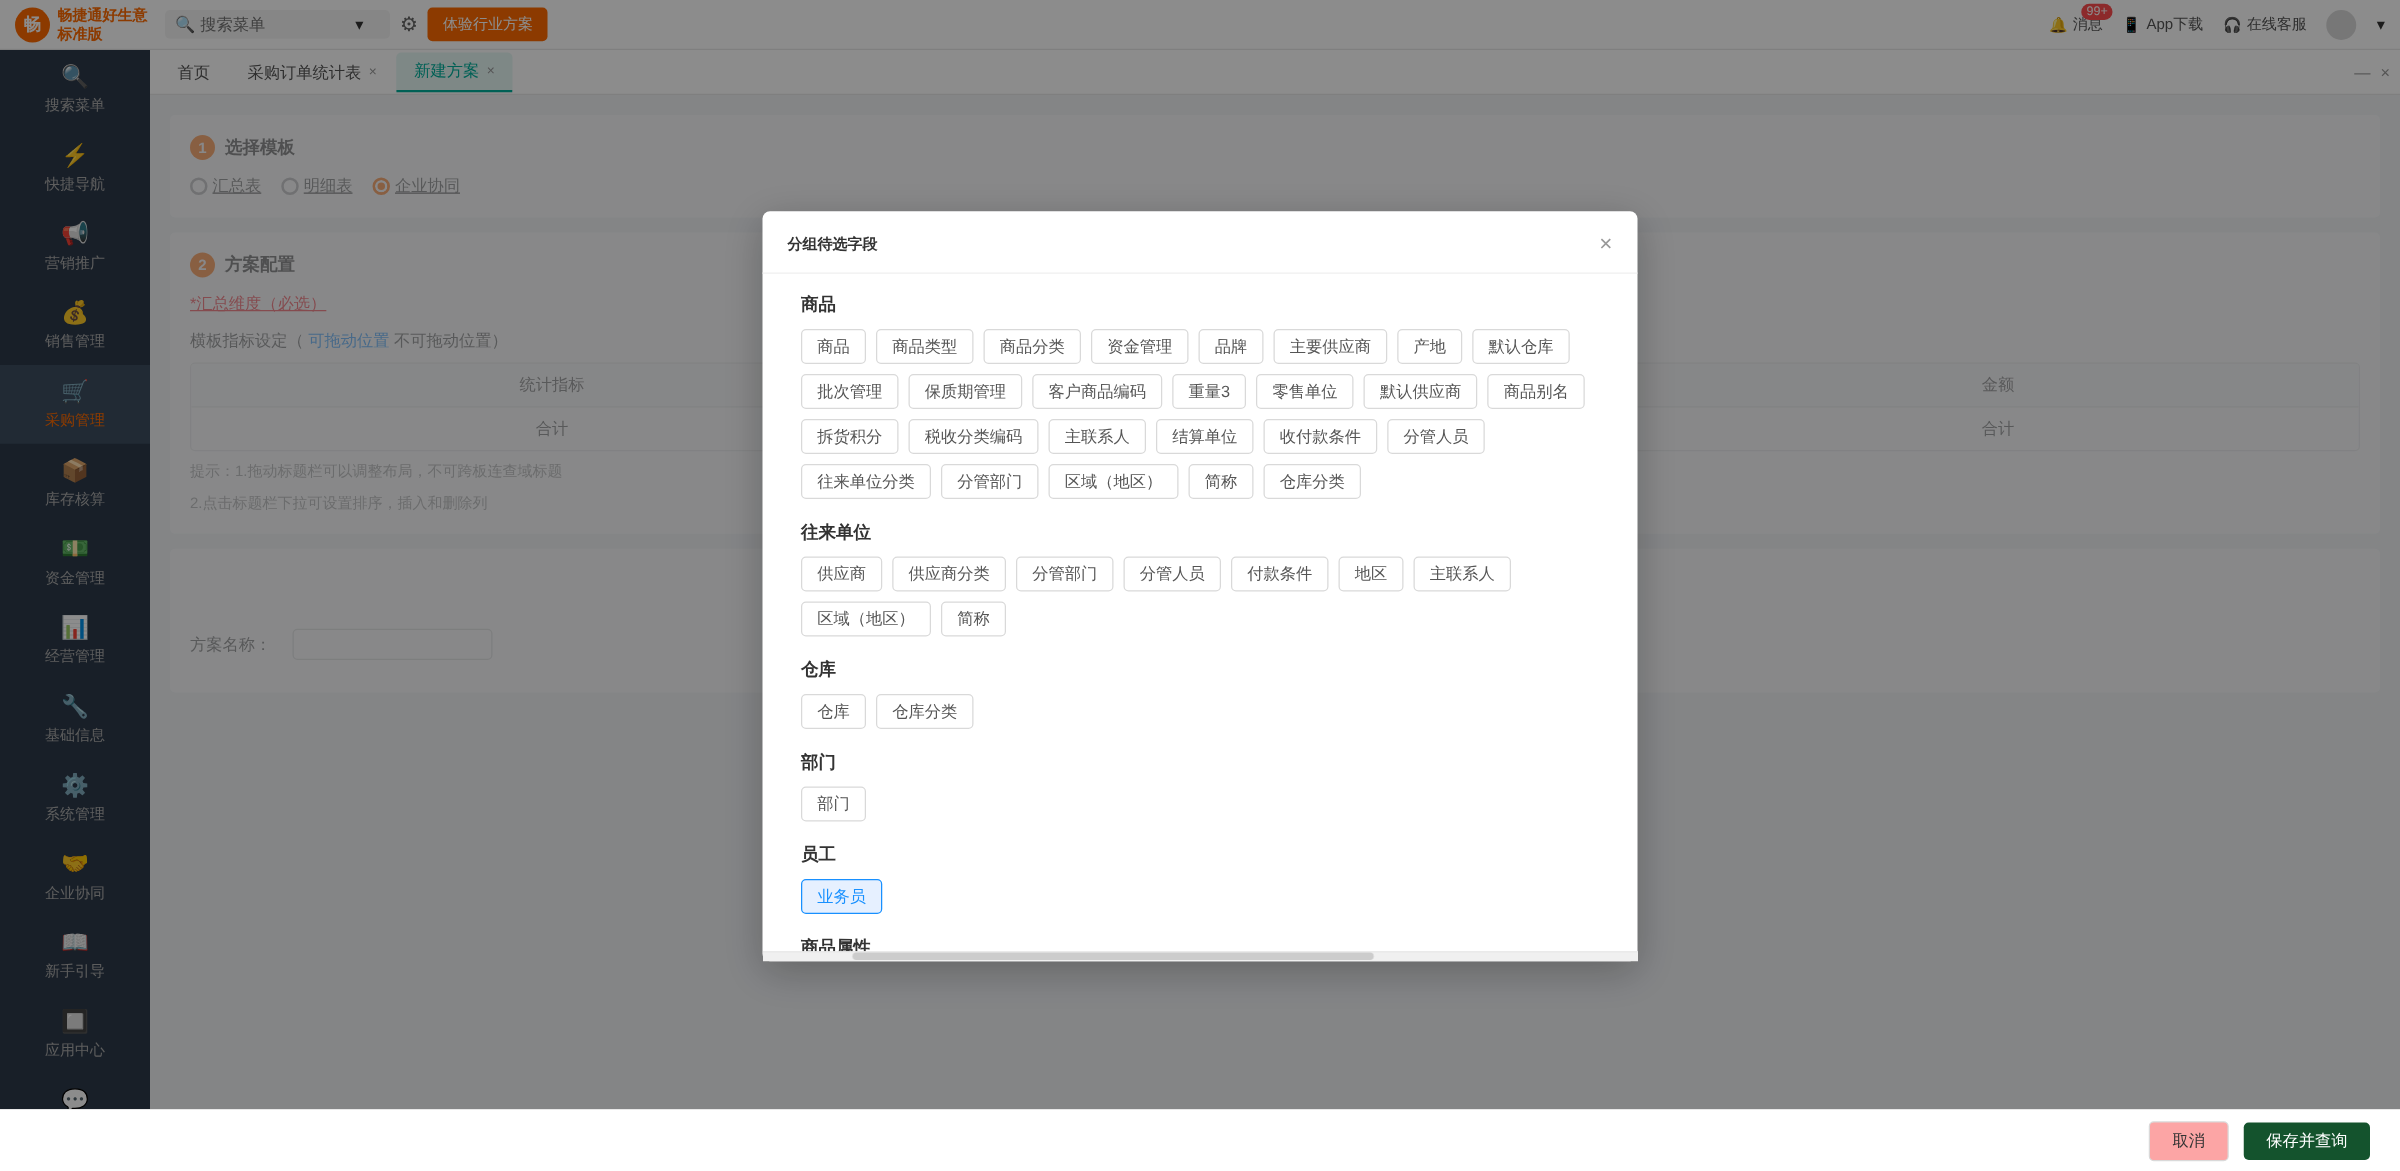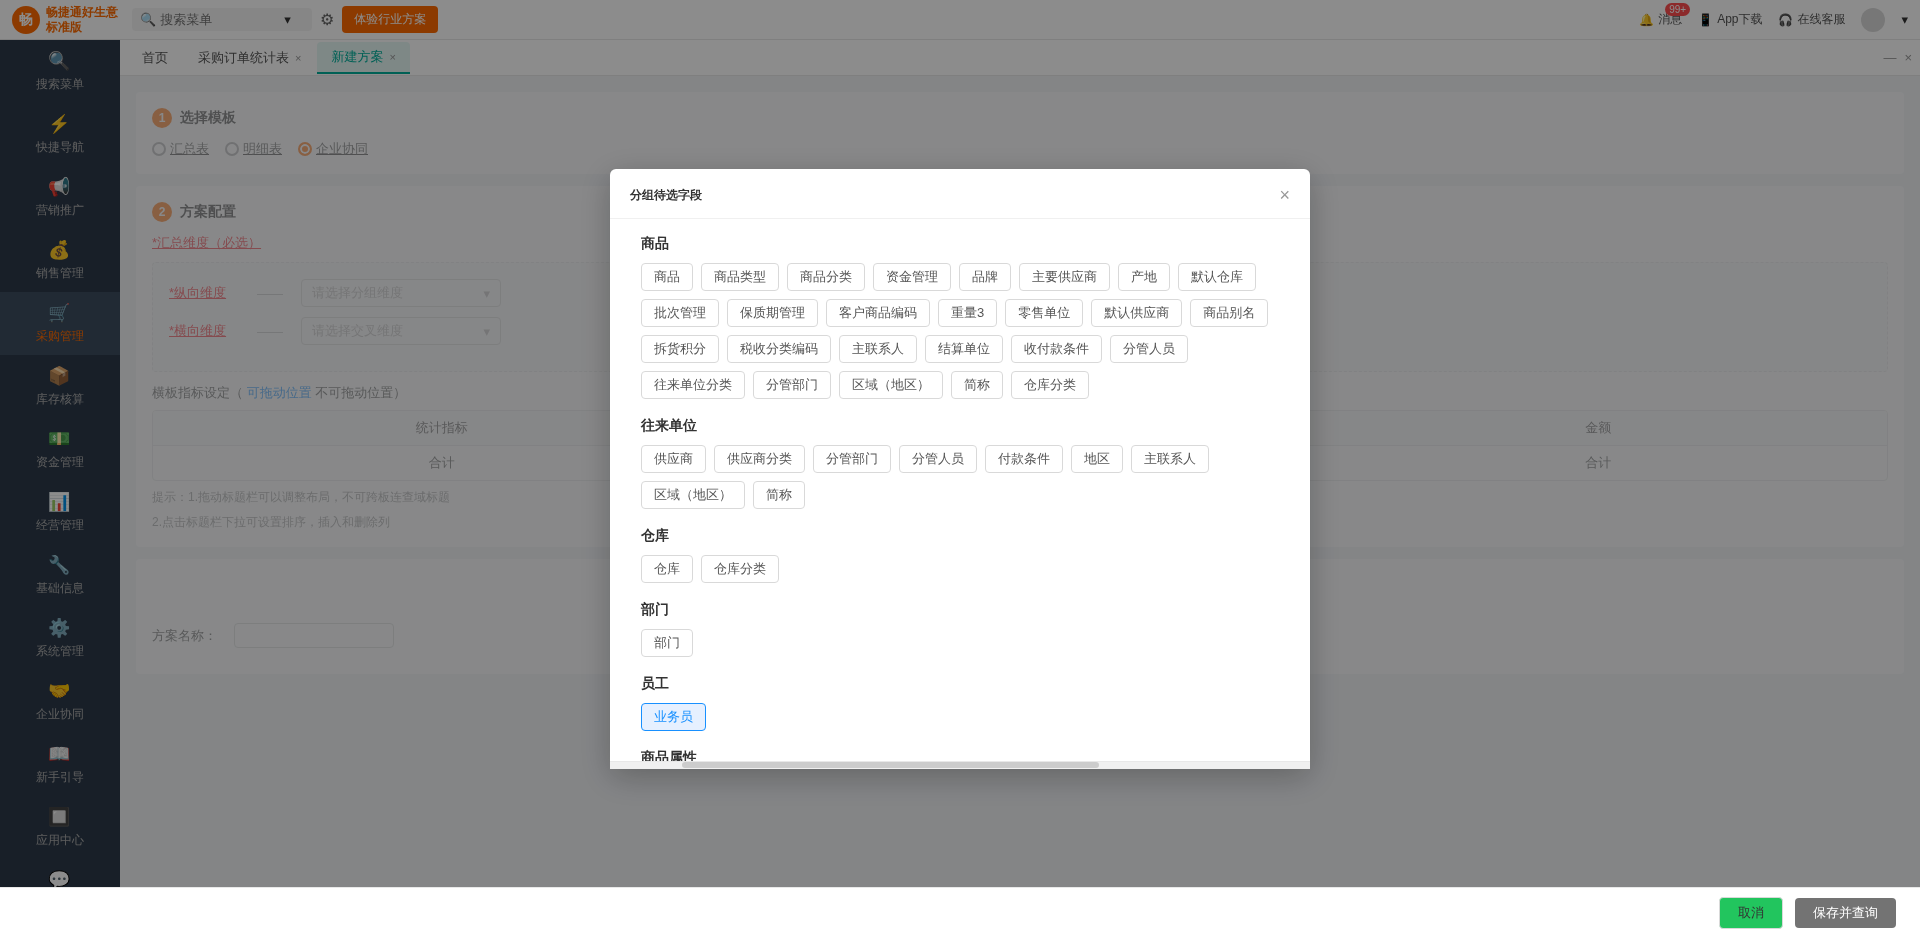--- a/index.html
+++ b/index.html
@@ -53,22 +53,22 @@
     .field-chips { display: flex; flex-wrap: wrap; gap: 8px; }
     .field-chip { border: 1px solid #d9d9d9; border-radius: 4px; padding: 4px 12px; font-size: 13px; color: #555; cursor: pointer; background: #fff; white-space: nowrap; }
     .field-chip.blue { border-color: #1890ff; color: #1890ff; background: #e6f0ff; }
 
     
     .dialog-body::-webkit-scrollbar { width: 6px; }
     .dialog-body::-webkit-scrollbar-track { background: #f5f5f5; }
     .dialog-body::-webkit-scrollbar-thumb { background: #ccc; border-radius: 3px; }
 
     
-    .btn-default { border: 1px solid #d9d9d9; background: #22c55e; color: #333; padding: 6px 18px; border-radius: 4px; cursor: pointer; font-size: 13px; }
-    .btn-primary { background: #737373; color: white; border: none; padding: 6px 18px; border-radius: 4px; cursor: pointer; font-size: 13px; }
+    .btn-default { border: 1px solid #d9d9d9; background: #fca5a5; color: #333; padding: 6px 18px; border-radius: 4px; cursor: pointer; font-size: 13px; }
+    .btn-primary { background: #14532d; color: white; border: none; padding: 6px 18px; border-radius: 4px; cursor: pointer; font-size: 13px; }
 
     
     .dialog-hscroll { height: 8px; background: #f0f0f0; border-top: 1px solid #e8e8e8; display: flex; align-items: center; padding: 0 2px; flex-shrink: 0; }
     .hscroll-thumb { height: 6px; background: #ccc; border-radius: 3px; width: 60%; margin-left: 10%; }
 
     
     .bg-content { opacity: 0.5; }
     .scheme-section { background: #fff; border-radius: 4px; padding: 16px; margin-bottom: 12px; }
     .section-title { font-size: 14px; font-weight: bold; margin-bottom: 12px; display: flex; align-items: center; gap: 8px; }
     .step-badge { background: #ff6b00; color: white; border-radius: 50%; width: 20px; height: 20px; display: flex; align-items: center; justify-content: center; font-size: 12px; font-weight: bold; }
@@ -242,38 +242,20 @@
   </div>
 
   <div class="scheme-section">
     <div class="section-title">
       <div class="step-badge">2</div>
       <span>方案配置</span>
     </div>
     <div class="form-row">
       <span class="form-label">*汇总维度（必选）</span>
     </div>
-    <div class="dashed-area">
-      <div class="form-row">
-        <span class="form-label">*纵向维度</span>
-        <span style="color:#bbb;margin:0 6px;">——</span>
-        <div class="form-select">
-          <span>请选择分组维度</span>
-          <span>▾</span>
-        </div>
-      </div>
-      <div class="form-row">
-        <span class="form-label">*横向维度</span>
-        <span style="color:#bbb;margin:0 6px;">——</span>
-        <div class="form-select">
-          <span>请选择交叉维度</span>
-          <span>▾</span>
-        </div>
-      </div>
-    </div>
 
     <div style="margin-top:12px;font-size:13px;color:#555;">
       <span>横板指标设定（</span>
       <span style="color:#1890ff;cursor:pointer;">可拖动位置</span>
       <span>不可拖动位置）</span>
     </div>
 
     <div class="table-wrap" style="margin-top:8px;">
       <div class="table-head">
         <div class="table-cell">统计指标</div>

